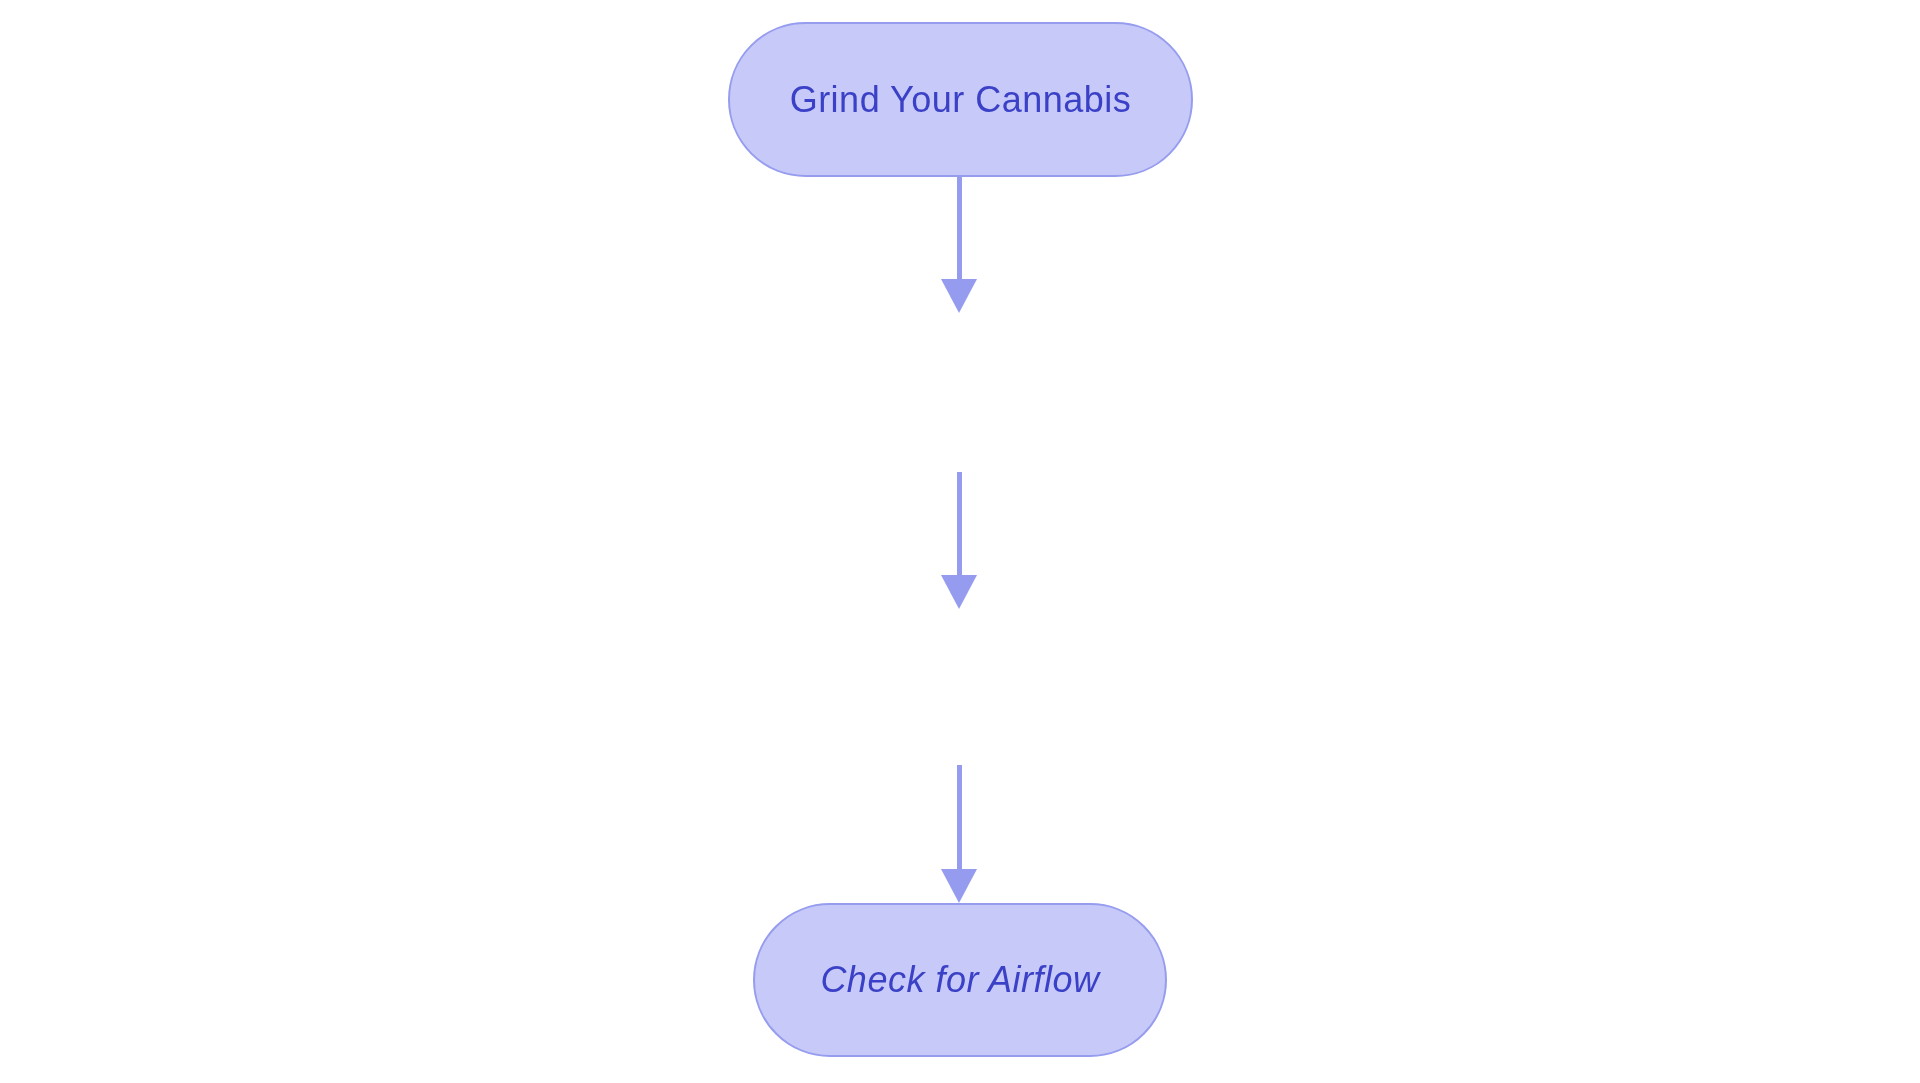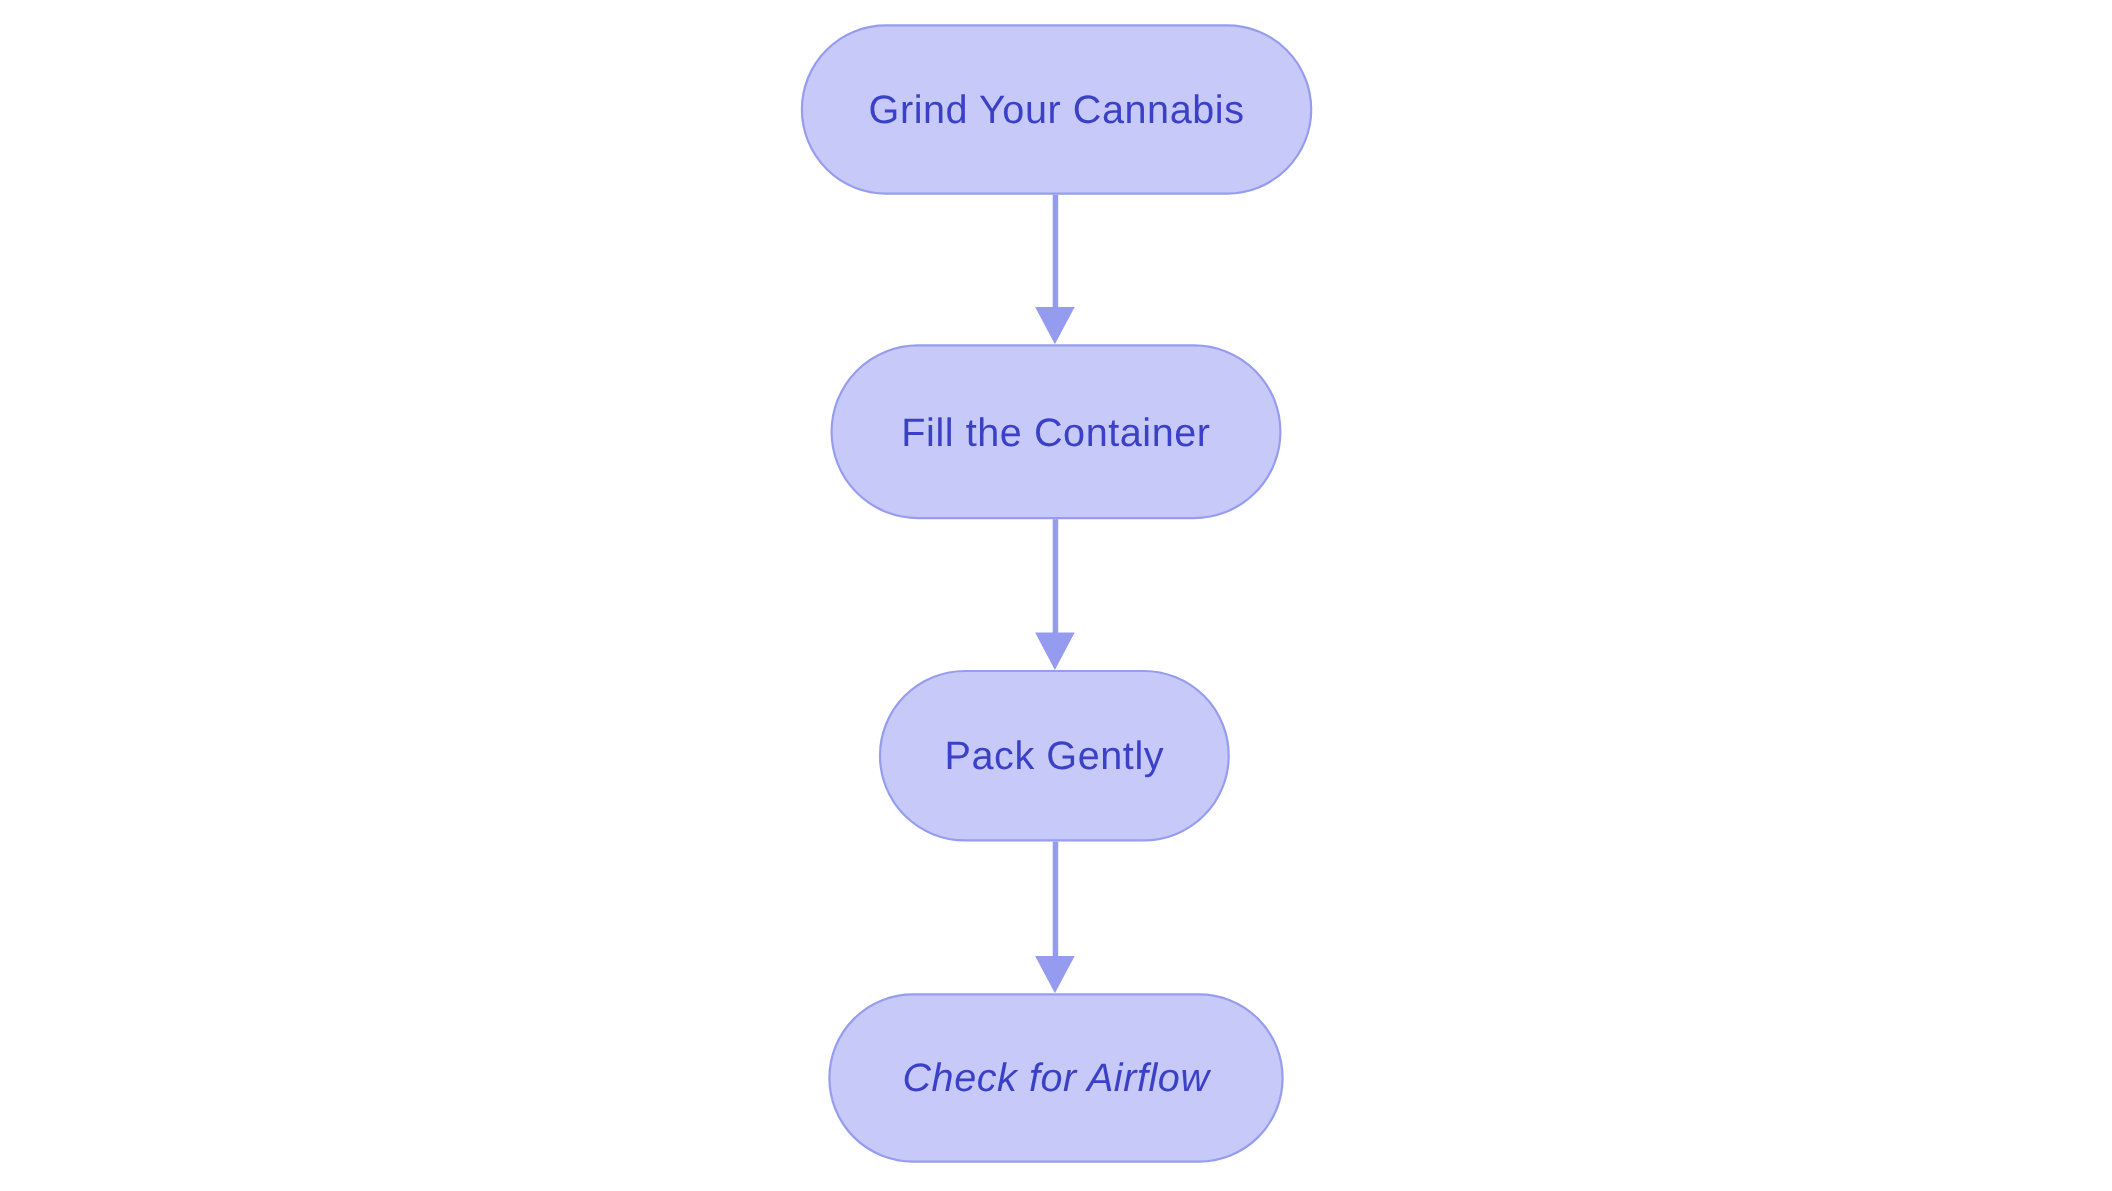--- a/index.html
+++ b/index.html
@@ -67,32 +67,26 @@
 
   <div class="flow-node node-1">
     <span class="node-label">Grind Your Cannabis</span>
   </div>
 
   <div class="connector">
     <div class="arrow-shaft shaft-1"></div>
     <div class="arrow-head head-1"></div>
   </div>
 
-  <div class="flow-node node-2">
-    <span class="node-label">Fill the Container</span>
-  </div>
 
   <div class="connector">
     <div class="arrow-shaft shaft-2"></div>
     <div class="arrow-head head-2"></div>
   </div>
 
-  <div class="flow-node node-3">
-    <span class="node-label">Pack Gently</span>
-  </div>
 
   <div class="connector">
     <div class="arrow-shaft shaft-3"></div>
     <div class="arrow-head head-3"></div>
   </div>
 
   <div class="flow-node node-4">
     <span class="node-label">Check for Airflow</span>
   </div>
 

